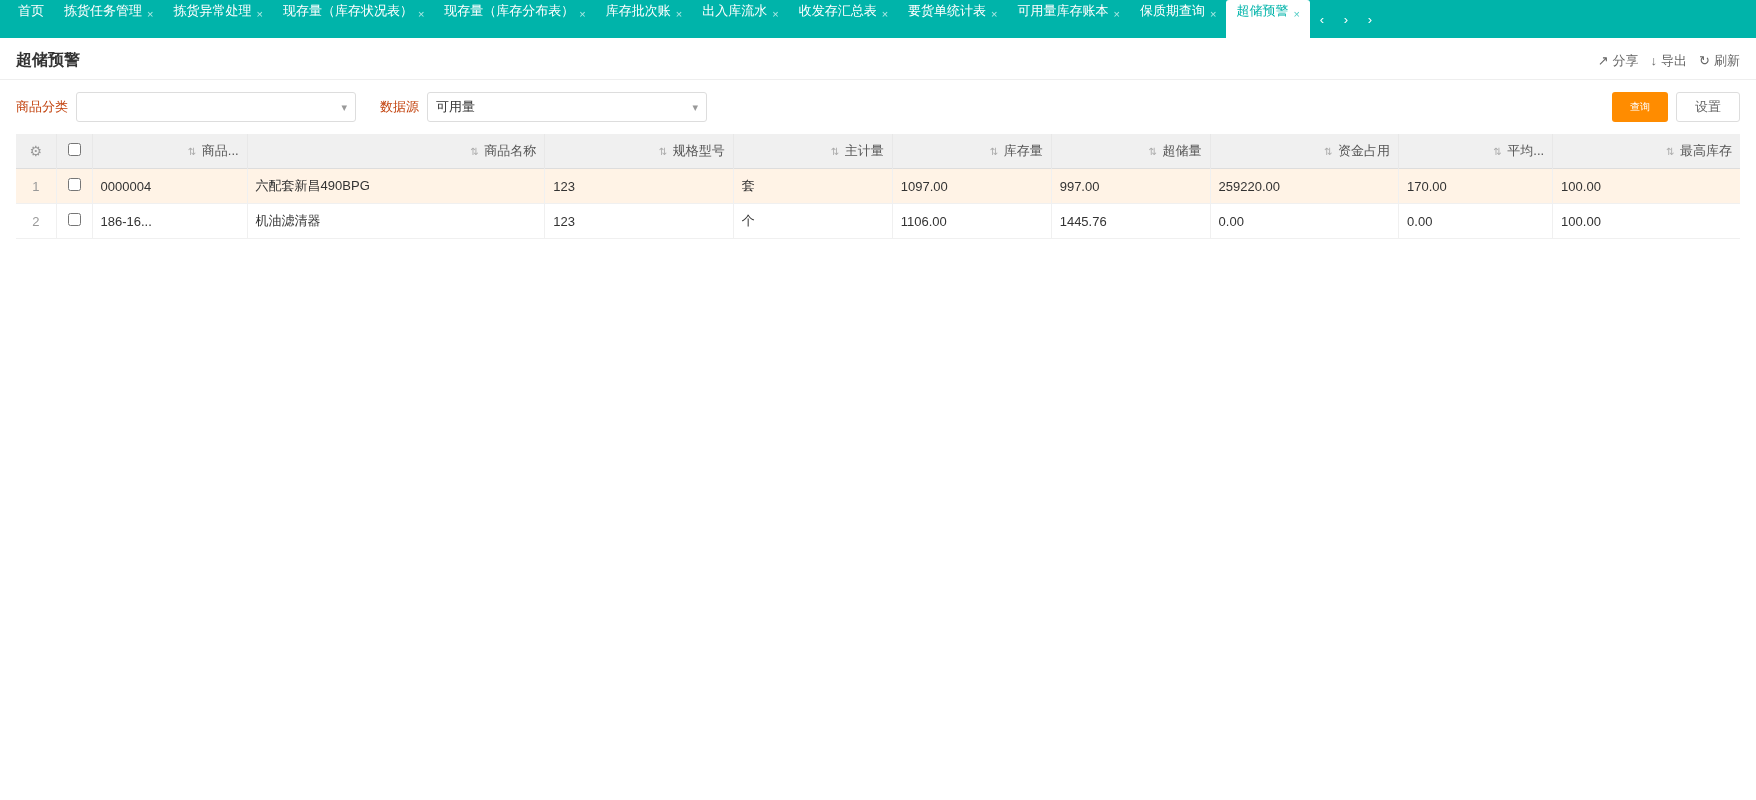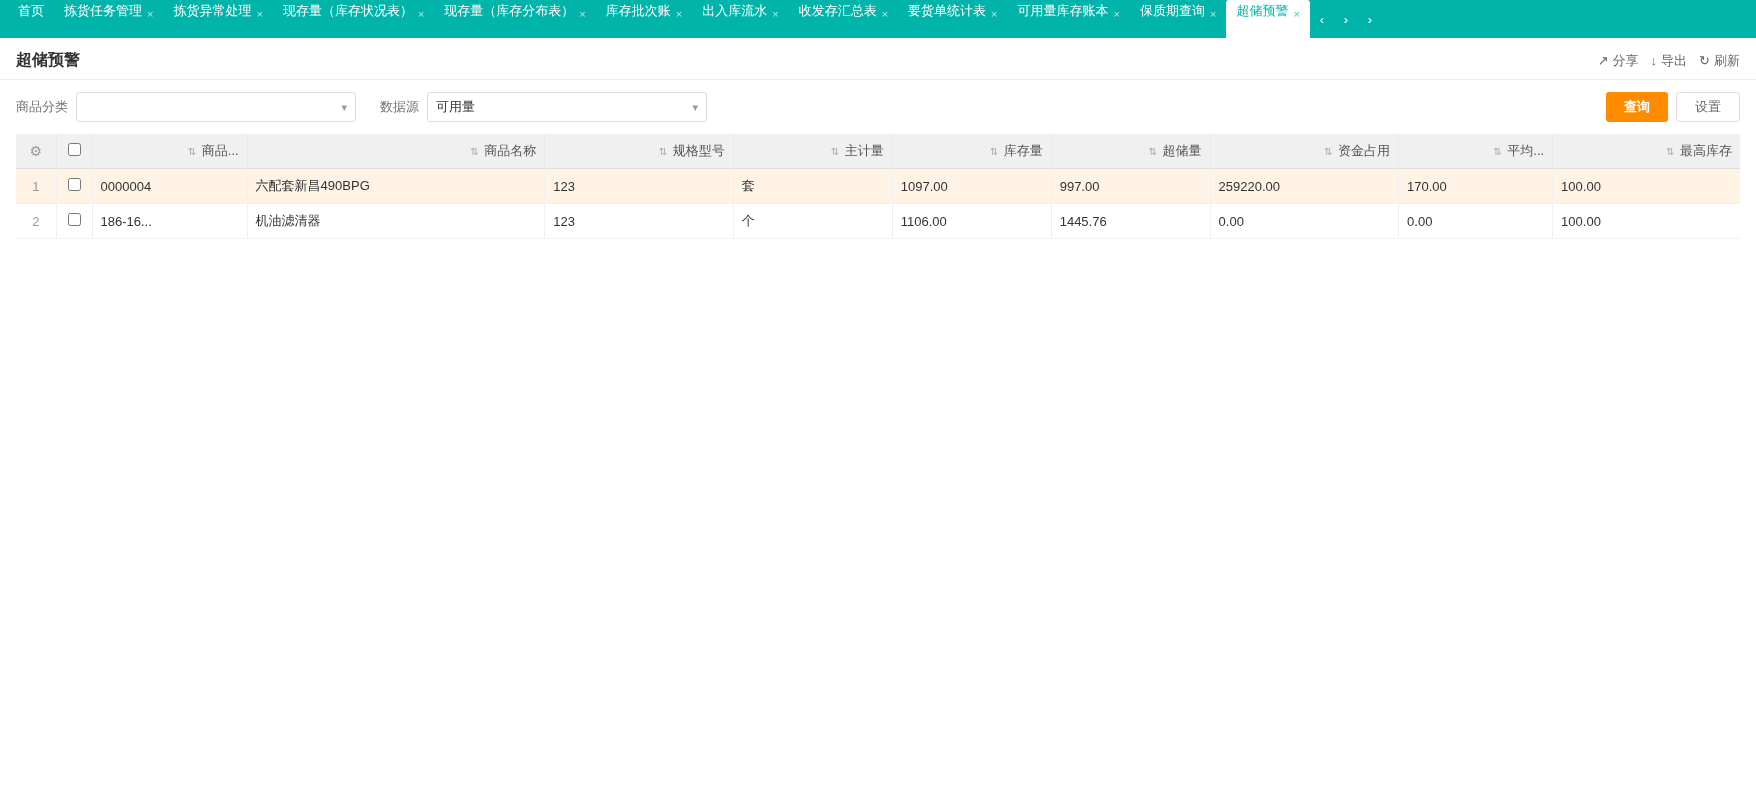--- a/index.html
+++ b/index.html
@@ -84,21 +84,21 @@
       padding: 12px 16px;
       gap: 24px;
       background: #fff;
     }
     .filter-item {
       display: flex;
       align-items: center;
       gap: 8px;
     }
     .filter-label {
-      color: #737373;
+      color: #c2410c;
       font-size: 13px;
       white-space: nowrap;
     }
     .filter-select {
       display: flex;
       align-items: center;
       justify-content: space-between;
       border: 1px solid #ddd;
       border-radius: 3px;
       padding: 4px 8px;
@@ -116,22 +116,21 @@
       display: flex;
       gap: 8px;
     }
     .btn-query {
       background: #ff8c00;
       color: #fff;
       border: none;
       border-radius: 3px;
       padding: 6px 18px;
       cursor: pointer;
-      font-size: 13px;
-      font-weight: bold;
+      font-size: 10px;
     }
     .btn-settings {
       background: #fff;
       color: #666;
       border: 1px solid #ddd;
       border-radius: 3px;
       padding: 5px 18px;
       cursor: pointer;
       font-size: 13px;
     }

